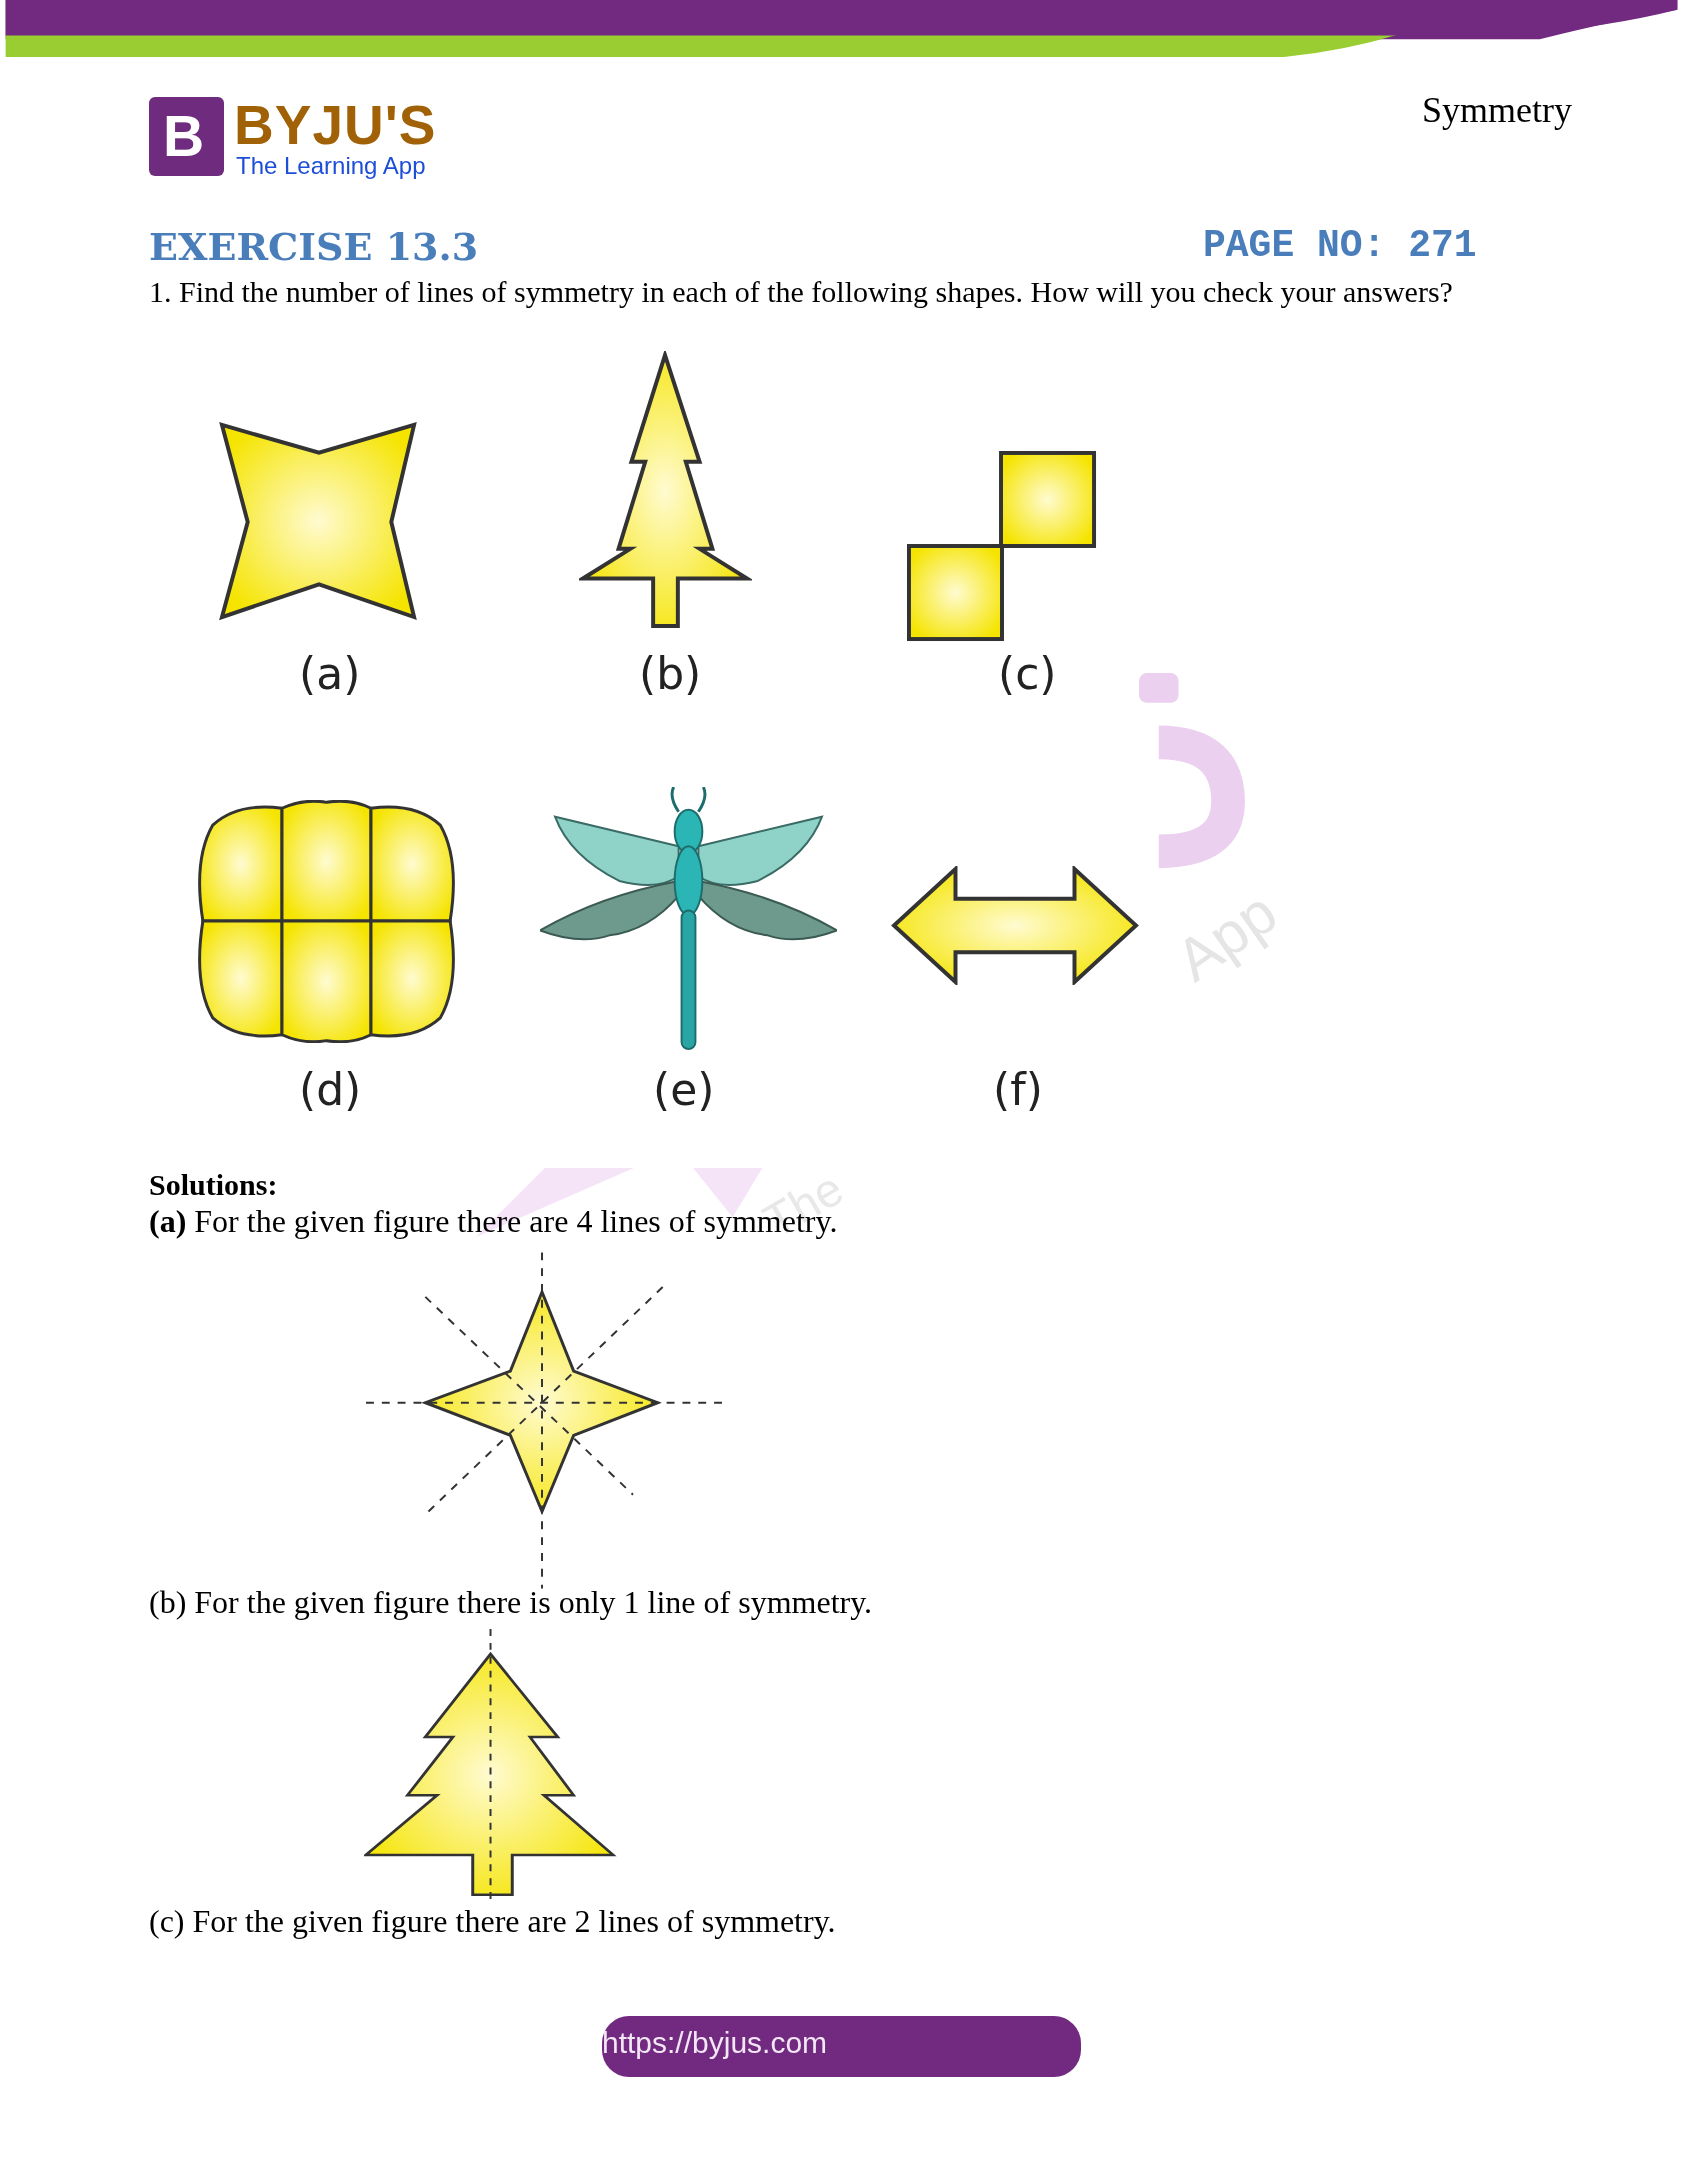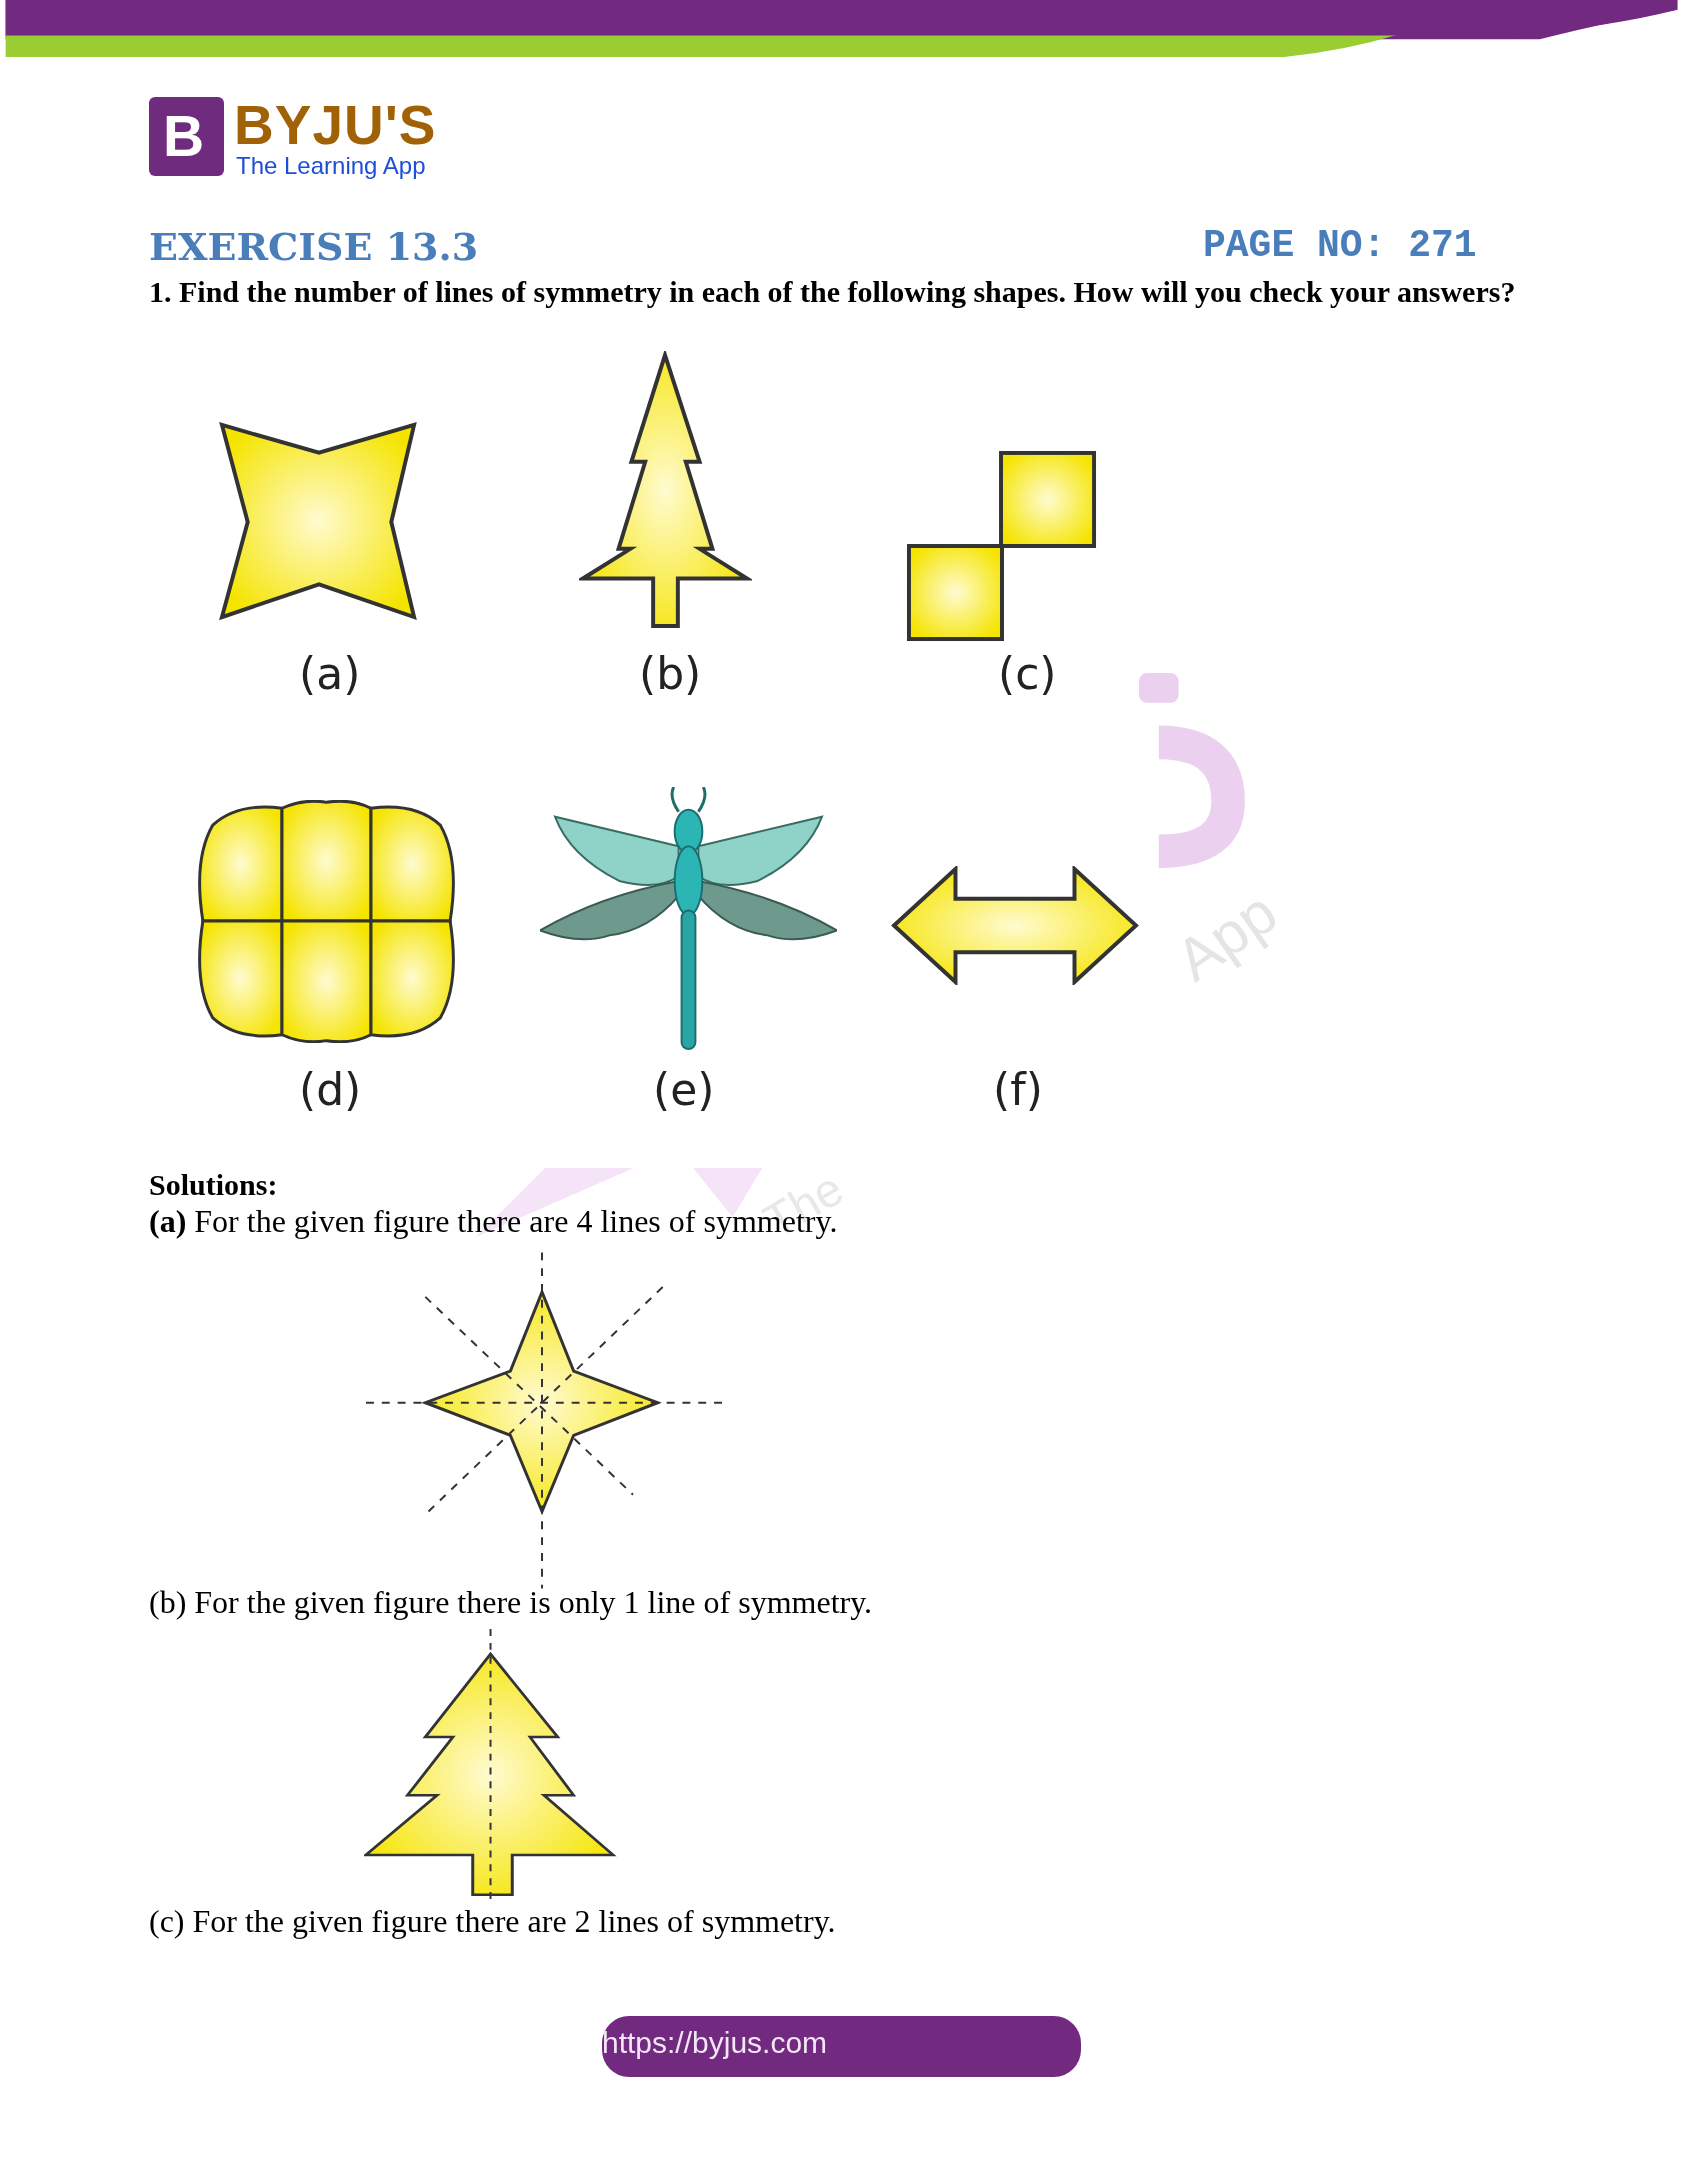--- a/index.html
+++ b/index.html
@@ -7,21 +7,21 @@
   .abs{position:absolute;}
   .topbar{left:0;top:0;width:1683px;height:59px;}
   .logo{left:149px;top:97px;width:287px;height:83px;}
   .logo-box{position:absolute;left:0;top:0;width:75px;height:79px;background:#6f2b7e;border-radius:6px;}
   .logo-b{position:absolute;left:14px;top:6px;font-family:"Liberation Sans",sans-serif;font-weight:bold;font-size:57px;color:#fff;}
   .logo-name{position:absolute;left:85px;top:-4px;font-family:"Liberation Sans",sans-serif;font-weight:bold;font-size:55px;color:#a16207;letter-spacing:1px;}
   .logo-tag{position:absolute;left:87px;top:55px;font-family:"Liberation Sans",sans-serif;font-size:24px;color:#1d4ed8;}
   .header-title{right:111px;top:87px;text-align:right;font-size:36px;line-height:46px;}
   .exercise{left:149px;top:224px;font-family:"DejaVu Serif",serif;font-weight:bold;font-size:38px;color:#4a7ebb;}
   .pageno{left:1203px;top:224px;font-family:Liberation Mono, monospace;font-weight:bold;font-size:38px;color:#4a7ebb;}
-  .question{left:149px;top:273px;width:1386px;font-weight:bold;font-size:30px;line-height:38px;}
+  .question{left:149px;top:273px;width:1386px;font-weight:normal;font-size:30px;line-height:38px;}
   .fig-label{font-family:"DejaVu Sans",sans-serif;font-size:44px;color:#222;}
   .sol-title{left:149px;top:1168px;font-weight:bold;font-size:30px;}
   .sol-text{left:149px;font-size:32px;}
   .footer-pill{left:602px;top:2016px;width:479px;height:61px;background:#722a80;border-radius:27px;text-align:left;line-height:53px;font-family:"Liberation Sans",sans-serif;font-size:30px;color:#f3e6f5;}
   .wm{color:#e6c8ea;font-family:"Liberation Sans",sans-serif;}
 </style>
 </head>
 <body>
 
 <svg class="abs topbar" viewBox="0 0 1700 60" width="1683" height="59">
@@ -32,20 +32,21 @@
 
 <div class="abs logo">
   <div class="logo-box">
       <span class="logo-b">B</span>
     </div>
   <span class="logo-name">BYJU'S</span>
   <span class="logo-tag">The Learning App</span>
 </div>
 
 <div class="abs header-title">
+  <div>Symmetry</div>
 </div>
 
 <div class="abs exercise">EXERCISE 13.3</div>
 <div class="abs pageno">PAGE NO: 271</div>
 
 <div class="abs question">1. Find the number of lines of symmetry in each of the following shapes. How will you check your answers?</div>
 
 <div class="abs wm" style="left:1139px;top:673px;width:198px;height:317px;">
   <svg width="198" height="317" viewBox="0 0 200 320">
     <rect x="0" y="0" width="40" height="30" rx="8" fill="#ecd0ef"></rect>

